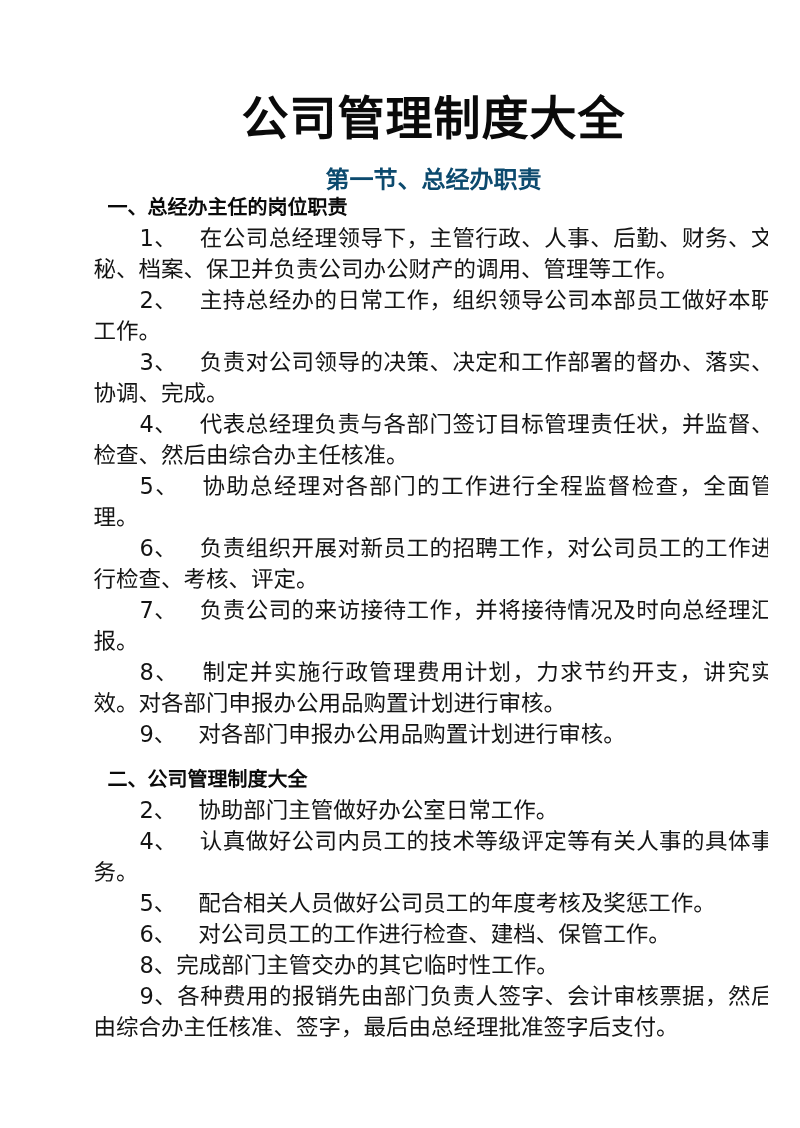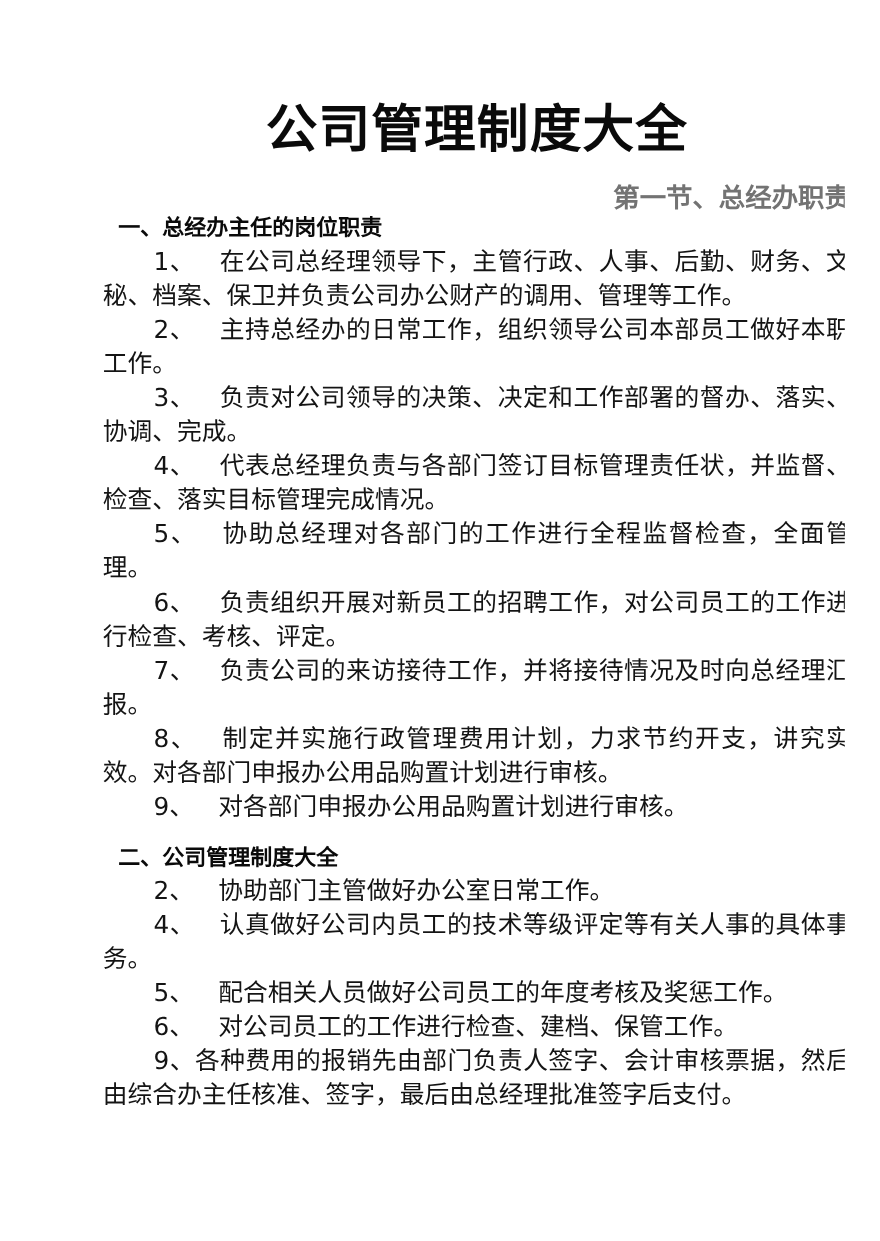--- a/index.html
+++ b/index.html
@@ -36,25 +36,25 @@
     line-height: 1.0;
     margin: 0;
     padding-top: 95px;
     color: #0a0a0a;
     white-space: nowrap;
   }
 
   .doc-subtitle {
     font-size: 24px;
     font-weight: bold;
-    text-align: right;
+    text-align: center;
     line-height: 1.0;
     margin: 0;
     padding-top: 26px;
-    color: #737373;
+    color: #0c4a6e;
   }
 
   .section-heading {
     font-size: 20px;
     font-weight: bold;
     line-height: 31px;
     margin: 0;
     padding-top: 14px;
     padding-left: 14px;
     color: #0a0a0a;
@@ -101,34 +101,35 @@
 
     <h2 class="doc-subtitle">第一节、总经办职责</h2>
 
     <div id="sections-container">
         <div>
           <h3 class="section-heading tight">一、总经办主任的岗位职责</h3>
           <ul class="clause-list">
             <li class="para indent"><span>1、</span><span class="num-gap"></span><span>在公司总经理领导下，主管行政、人事、后勤、财务、文秘、档案、保卫并负责公司办公财产的调用、管理等工作。</span></li>
             <li class="para indent"><span>2、</span><span class="num-gap"></span><span>主持总经办的日常工作，组织领导公司本部员工做好本职工作。</span></li>
             <li class="para indent"><span>3、</span><span class="num-gap"></span><span>负责对公司领导的决策、决定和工作部署的督办、落实、协调、完成。</span></li>
-            <li class="para indent"><span>4、</span><span class="num-gap"></span><span>代表总经理负责与各部门签订目标管理责任状，并监督、检查、落实目标管理完成情况。</span></li>
+            <li class="para indent"><span>4、</span><span class="num-gap"></span><span>代表总经理负责与各部门签订目标管理责任状，并监督、检查、然后由综合办主任核准。</span></li>
             <li class="para indent"><span>5、</span><span class="num-gap"></span><span>协助总经理对各部门的工作进行全程监督检查，全面管理。</span></li>
             <li class="para indent"><span>6、</span><span class="num-gap"></span><span>负责组织开展对新员工的招聘工作，对公司员工的工作进行检查、考核、评定。</span></li>
             <li class="para indent"><span>7、</span><span class="num-gap"></span><span>负责公司的来访接待工作，并将接待情况及时向总经理汇报。</span></li>
             <li class="para indent"><span>8、</span><span class="num-gap"></span><span>制定并实施行政管理费用计划，力求节约开支，讲究实效。对各部门申报办公用品购置计划进行审核。</span></li>
             <li class="para indent"><span>9、</span><span class="num-gap"></span><span>对各部门申报办公用品购置计划进行审核。</span></li>
           </ul>
         </div>
         <div>
           <h3 class="section-heading">二、公司管理制度大全</h3>
           <ul class="clause-list">
             <li class="para indent"><span>2、</span><span class="num-gap"></span><span>协助部门主管做好办公室日常工作。</span></li>
             <li class="para indent"><span>4、</span><span class="num-gap"></span><span>认真做好公司内员工的技术等级评定等有关人事的具体事务。</span></li>
             <li class="para indent"><span>5、</span><span class="num-gap"></span><span>配合相关人员做好公司员工的年度考核及奖惩工作。</span></li>
             <li class="para indent"><span>6、</span><span class="num-gap"></span><span>对公司员工的工作进行检查、建档、保管工作。</span></li>
+            <li class="para indent"><span>8、</span><span>完成部门主管交办的其它临时性工作。</span></li>
             <li class="para indent"><span>9、</span><span>各种费用的报销先由部门负责人签字、会计审核票据，然后由综合办主任核准、签字，最后由总经理批准签字后支付。</span></li>
           </ul>
         </div>
       </div>
 
   </div>
 </div>
 
 </body></html>

